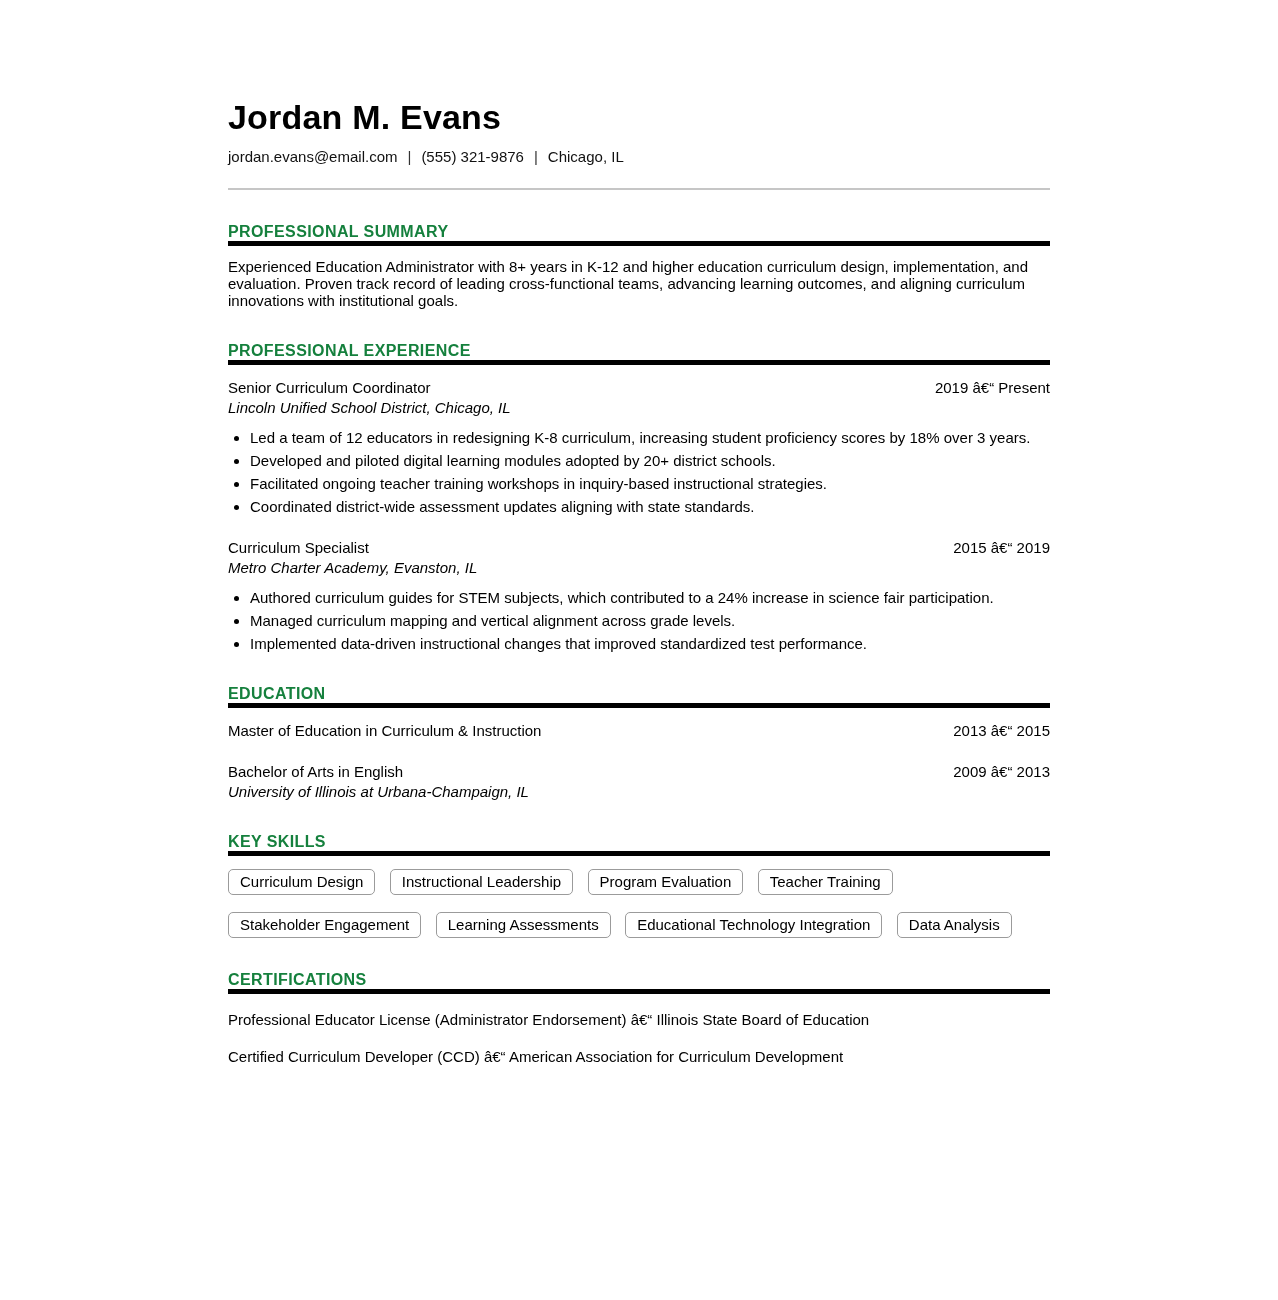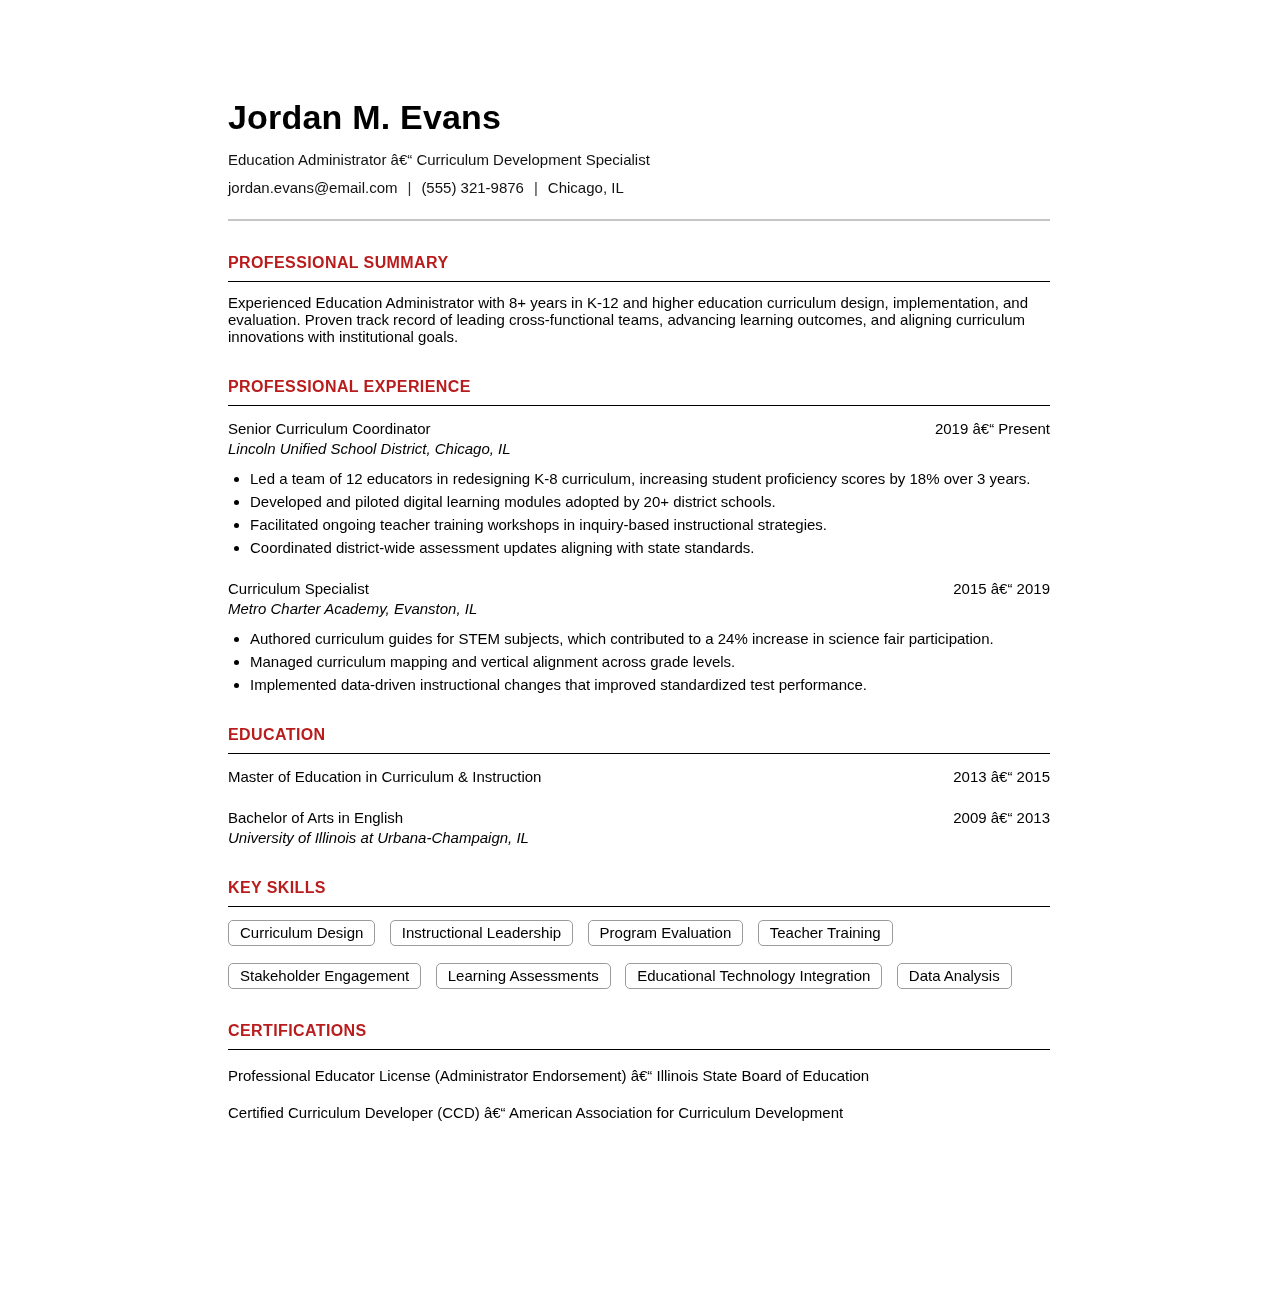--- a/index.html
+++ b/index.html
@@ -48,23 +48,22 @@
     height: 2px;
     background: #c6c6c6;
     margin-top: 23px;
   }
   
   .section { margin-top: 33px; }
   .section-heading {
     font-size: 16px;
     font-weight: bold;
     letter-spacing: 0.4px;
-    color: #b91c1c;
-    padding-bottom: 9px;
-    border-bottom: 1px solid #000000;
+    color: #15803d;
+    border-bottom: 5px solid #000000;
   }
   .body-text {
     font-size: 15px;
     line-height: 17px;
     margin-top: 12px;
     color: #000000;
   }
   
   .entry { margin-top: 14px; }
   .entry + .entry { margin-top: 24px; }
@@ -112,21 +111,20 @@
   .cert-line + .cert-line { margin-top: 20px; }
 </style>
 </head>
 <body>
 
 <div class="page">
   <div class="content">
 
     <div>
       <div class="resume-name">Jordan M. Evans</div>
-      <div class="resume-title">Education Administrator â€“ Curriculum Development Specialist</div>
       <div class="contact-line">
         <span>jordan.evans@email.com</span><span class="contact-sep">|</span><span>(555) 321-9876</span><span class="contact-sep">|</span><span>Chicago, IL</span>
       </div>
       <div class="top-divider"></div>
     </div>
 
     <div class="section">
       <div class="section-heading">PROFESSIONAL SUMMARY</div>
       <div class="body-text">Experienced Education Administrator with 8+ years in K-12 and higher education curriculum design, implementation, and evaluation. Proven track record of leading cross-functional teams, advancing learning outcomes, and aligning curriculum innovations with institutional goals.</div>
     </div>

